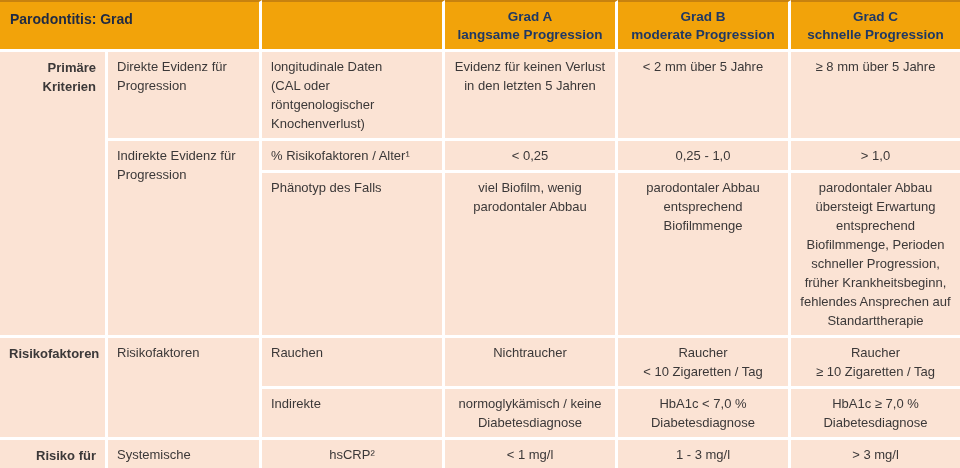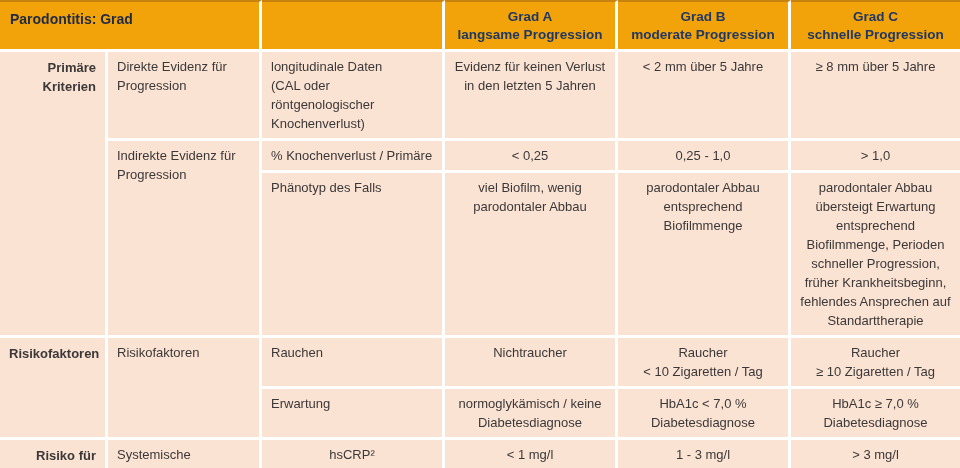--- a/index.html
+++ b/index.html
@@ -98,21 +98,21 @@
         <td rowspan="3" class="group">Primäre Kriterien</td>
         <td>Direkte Evidenz für Progression</td>
         <td>longitudinale Daten
 (CAL oder röntgenologischer Knochenverlust)</td>
         <td class="val">Evidenz für keinen Verlust in den letzten 5 Jahren</td>
         <td class="val">&lt; 2 mm über 5 Jahre</td>
         <td class="val last-col">≥ 8 mm über 5 Jahre</td>
       </tr>
       <tr class="r2">
         <td rowspan="2">Indirekte Evidenz für Progression</td>
-        <td>% Knochenverlust / Primäre</td>
+        <td>% Risikofaktoren / Alter¹</td>
         <td class="val">&lt; 0,25</td>
         <td class="val">0,25 - 1,0</td>
         <td class="val last-col">&gt; 1,0</td>
       </tr>
       <tr class="r3">
         <td>Phänotyp des Falls</td>
         <td class="val">viel Biofilm, wenig parodontaler Abbau</td>
         <td class="val">parodontaler Abbau entsprechend Biofilmmenge</td>
         <td class="val last-col">parodontaler Abbau übersteigt Erwartung entsprechend Biofilmmenge, Perioden schneller Progression, früher Krankheitsbeginn, fehlendes Ansprechen auf Standarttherapie</td>
       </tr>
@@ -120,21 +120,21 @@
         <td rowspan="2" class="group">Risikofaktoren</td>
         <td rowspan="2">Risikofaktoren</td>
         <td>Rauchen</td>
         <td class="val">Nichtraucher</td>
         <td class="val">Raucher
 &lt; 10 Zigaretten / Tag</td>
         <td class="val last-col">Raucher
 ≥ 10 Zigaretten / Tag</td>
       </tr>
       <tr class="r5">
-        <td>Erwartung</td>
+        <td>Indirekte</td>
         <td class="val">normoglykämisch / keine Diabetesdiagnose</td>
         <td class="val">HbA1c &lt; 7,0 %
 Diabetesdiagnose</td>
         <td class="val last-col">HbA1c ≥ 7,0 %
 Diabetesdiagnose</td>
       </tr>
       <tr class="r6 bottom">
         <td class="group">Risiko für systemischen Einfluss</td>
         <td>Systemische Entzündungsbelastung</td>
         <td class="center">hsCRP²

